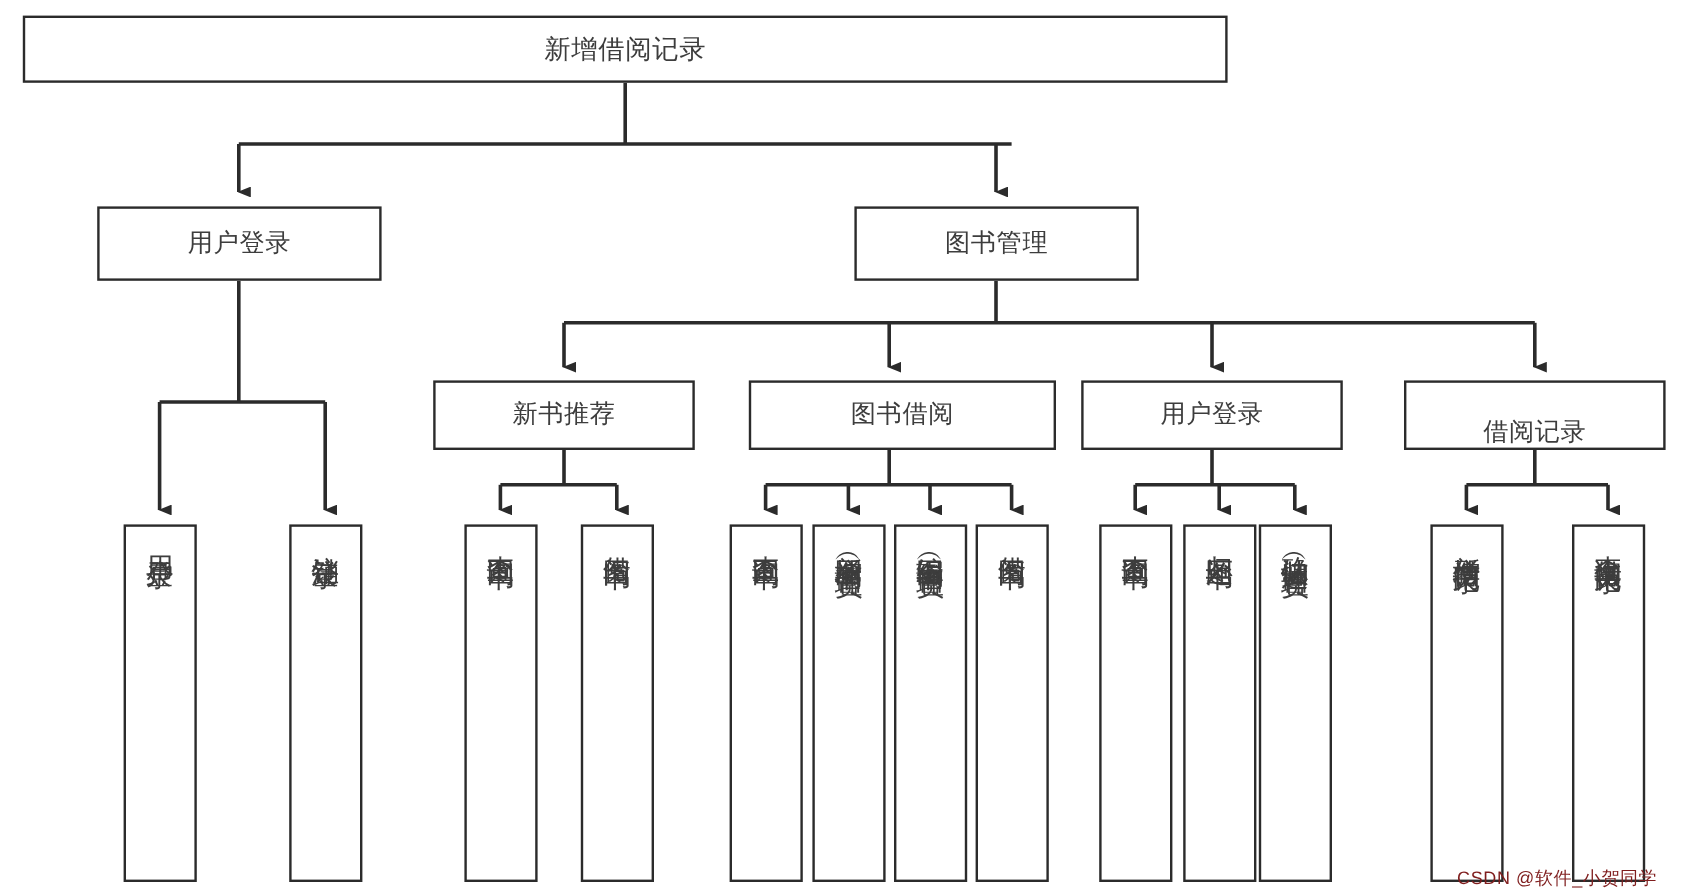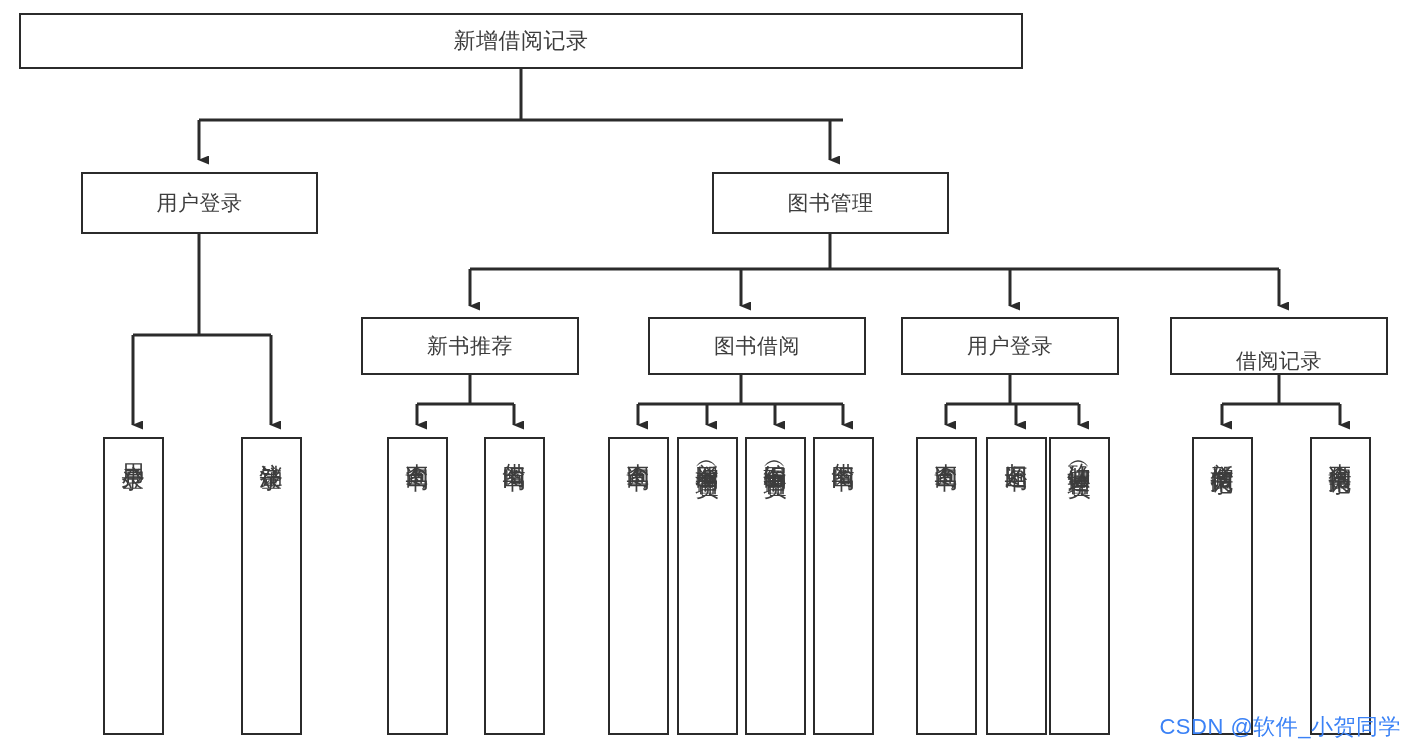--- a/index.html
+++ b/index.html
@@ -66,24 +66,24 @@
     line-height: 1.05;
     letter-spacing: 2px;
     height: auto;
     max-height: 285px;
   }
   .node.vert.tall .label {
     max-height: 290px;
   }
   #watermark {
     position: absolute;
-    right: 4px;
+    right: 24px;
     bottom: 5px;
-    font-size: 22px;
-    color: #3b82f6;
+    font-size: 15px;
+    color: #7f1d1d;
     letter-spacing: 0.5px;
     white-space: nowrap;
     user-select: none;
   }
 </style>
 </head>
 <body>
 
 <div id="diagram-root">
 
@@ -147,21 +147,21 @@
   <div class="node horiz" style="left:81px; top:172px; width:237px; height:62px;">
     <span class="label">用户登录</span>
   </div>
   <div class="node horiz" style="left:712px; top:172px; width:237px; height:62px;">
     <span class="label">图书管理</span>
   </div>
 
   <div class="node horiz" style="left:361px; top:317px; width:218px; height:58px;">
     <span class="label">新书推荐</span>
   </div>
-  <div class="node horiz" style="left:648px; top:317px; width:218px; height:58px;justify-content:center;">
+  <div class="node horiz" style="left:624px; top:317px; width:256px; height:58px;justify-content:center;">
     <span class="label">图书借阅</span>
   </div>
   <div class="node horiz" style="left:901px; top:317px; width:218px; height:58px;">
     <span class="label">用户登录</span>
   </div>
   <div class="node horiz" style="left:1170px; top:317px; width:218px; height:58px;align-items:flex-end;">
     <span class="label">借阅记录</span>
   </div>
 
   <div class="node vert" style="left:103px; top:437px; width:61px; height:298px;">

